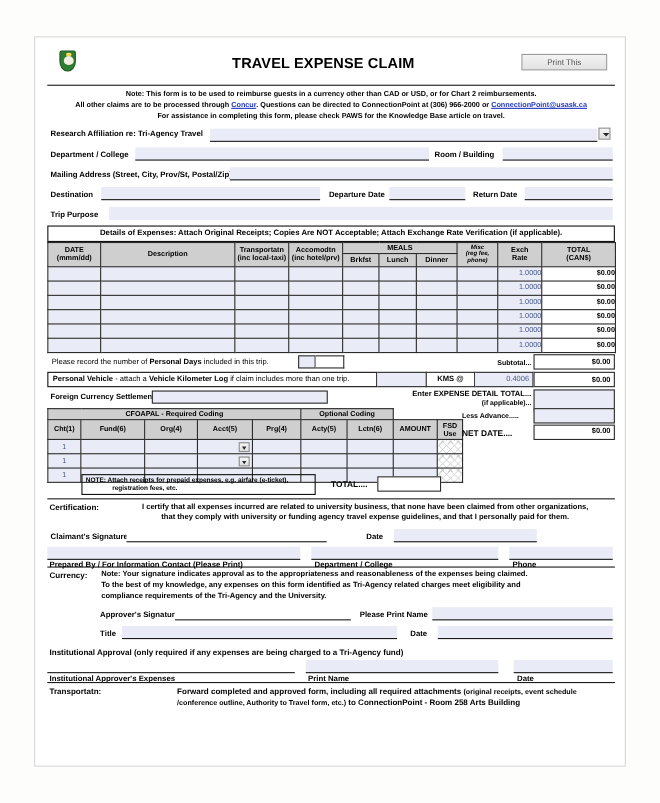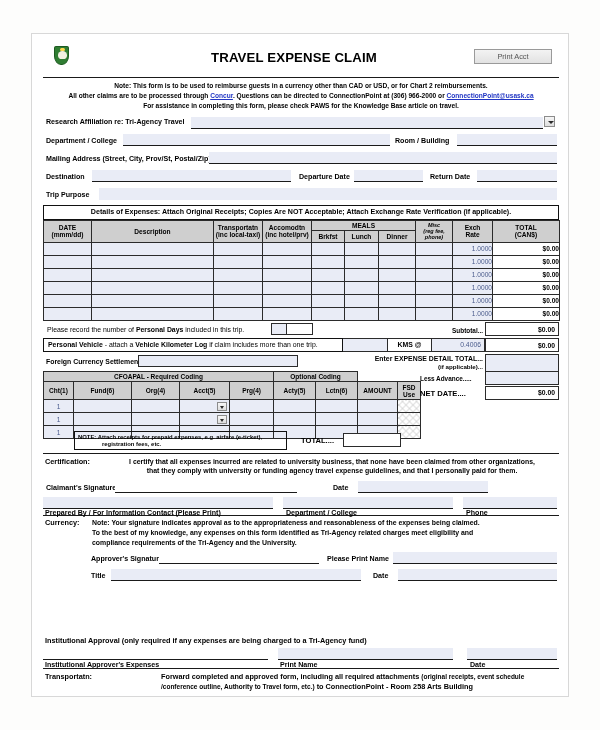--- a/index.html
+++ b/index.html
@@ -381,21 +381,21 @@
 
   .divider { border-top: 1.4px solid #1a1a1a; }
 
   .appr-lbl { position: absolute; left: 2px; top: 2px; font-size: 7.3px; font-weight: bold; }
   .appr-body {
     margin-left: 49px;
     font-size: 6.9px; font-weight: bold; line-height: 1.43;
     padding-top: 2px;
   }
   .inst-hdr {
-    font-size: 7.3px; font-weight: bold; padding: 2px 0 1px 2px; margin-top: 48px;
+    font-size: 7.3px; font-weight: bold; padding: 2px 0 1px 2px;
   }
   .dist {
     position: relative;
     border-top: 1.4px solid #1a1a1a;
     padding-top: 3px;
   }
   .dist-lbl { position: absolute; left: 2px; top: 3px; font-size: 7.3px; font-weight: bold; }
   .dist-body {
     margin-left: 118px;
     font-size: 7.3px; font-weight: bold; line-height: 1.45;
@@ -407,21 +407,21 @@
 
 <div class="page">
 <div class="sheet">
 <div class="inner">
 
   <div class="hdr">
     <div class="logo-wrap">
       <div class="shield"></div>
     </div>
     <div class="form-title">TRAVEL EXPENSE CLAIM</div>
-    <div class="print-btn">Print Acct</div>
+    <div class="print-btn">Print This</div>
   </div>
   <div class="rule-thick"></div>
 
   <div class="note">
     <div>Note: This form is to be used to reimburse guests in a currency other than CAD or USD, or for Chart 2 reimbursements.</div>
     <div><span>All other claims are to be processed through </span><a class="lnk" href="#">Concur</a><span>.  Questions can be directed to ConnectionPoint at (306) 966-2000 or </span><a class="lnk2" href="#">ConnectionPoint@usask.ca</a></div>
     <div>For assistance in completing this form, please check PAWS for the Knowledge Base article on travel.</div>
   </div>
 
 

